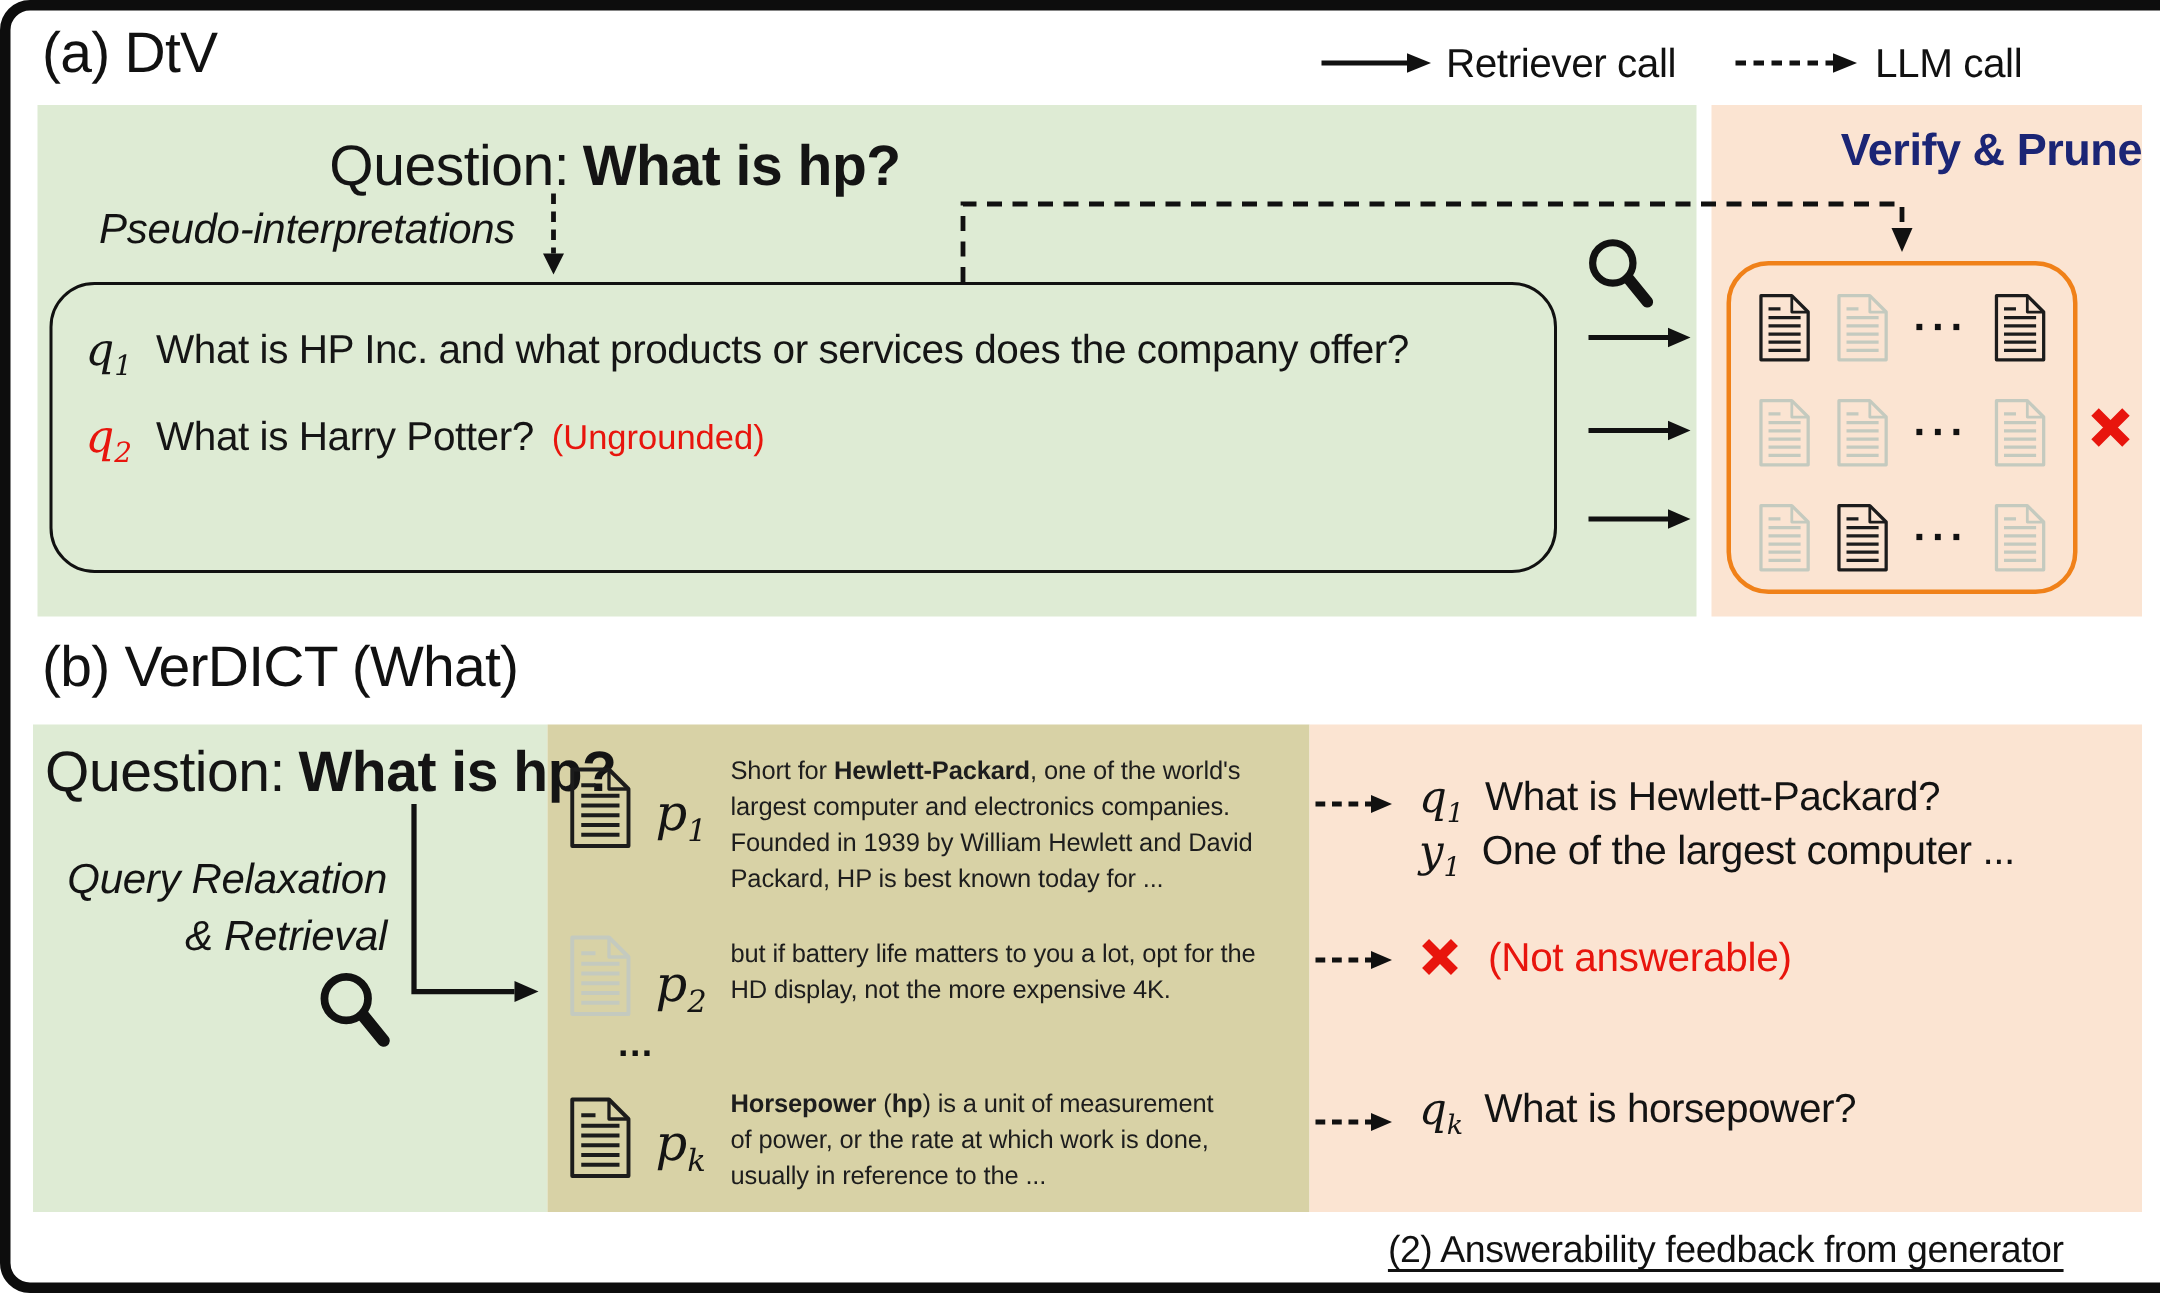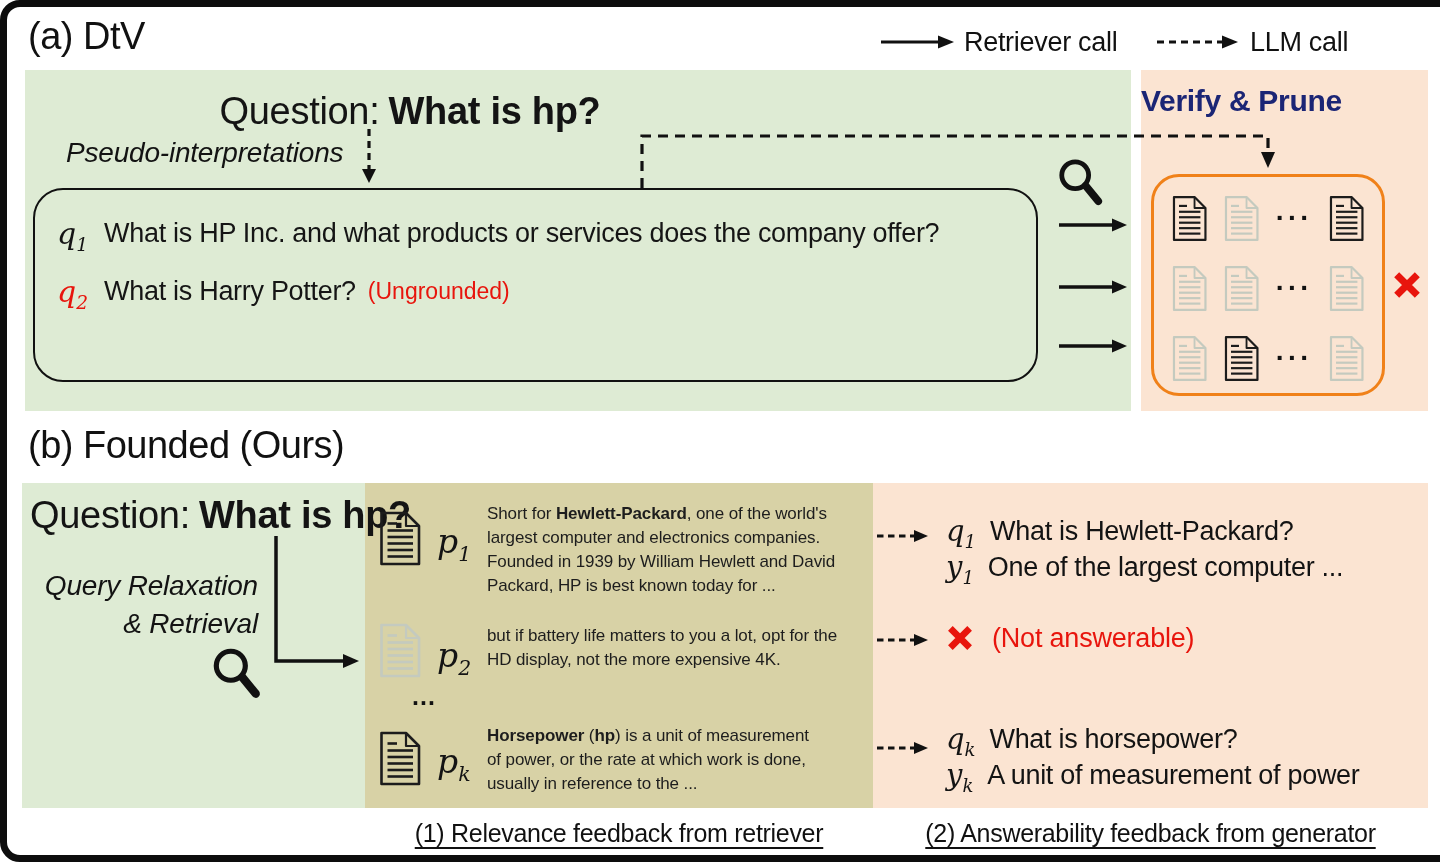--- a/index.html
+++ b/index.html
@@ -27,21 +27,21 @@
   .red{color:#e8150d;}
   .qrow .note{font-size:23px;margin-left:12px;font-weight:500;}
   .obox{position:absolute;left:1151px;top:174px;width:234px;height:222px;
         border:3px solid #f08119;border-radius:28px;box-sizing:border-box;}
   .orow{position:absolute;left:0;width:100%;height:54px;display:flex;align-items:center;
         justify-content:space-between;padding:0 17px;box-sizing:border-box;}
   .doc{display:inline-flex;}
   .doc[data-tone="dark"]{color:#1c1c1c;}
   .doc[data-tone="light"]{color:#c4cabf;}
   .grid-dots{font-size:28px;font-weight:700;letter-spacing:3px;color:#111;}
-  .vp-title{font-size:30px;font-weight:600;letter-spacing:-0.3px;color:#1b2575;text-align:left;}
+  .vp-title{font-size:30px;font-weight:600;letter-spacing:-0.3px;color:#1b2575;text-align:right;}
   .pass-label{font-size:33px;}
   .pass-text{font-size:17px;line-height:24px;font-weight:500;letter-spacing:-0.1px;color:#1d1d1d;white-space:nowrap;}
   .pass-text .b{font-weight:700;margin-top:48px;}
   .ellipsis-b{font-size:25px;font-weight:700;letter-spacing:1px;color:#111;}
   .outline{display:flex;align-items:center;white-space:nowrap;}
   .outline .math{font-size:29px;flex:0 0 auto;}
   .outline .otext{font-size:27px;letter-spacing:-0.3px;margin-left:14px;color:#131313;}
   .reject-note{font-size:27px;font-weight:500;letter-spacing:-0.2px;}
   .caption{font-size:25px;letter-spacing:-0.3px;color:#111;text-align:center;
            text-decoration:underline;text-underline-offset:5px;text-decoration-thickness:1.8px;}
@@ -184,21 +184,21 @@
           <svg width="37" height="47">
             <use href="#doc-sym"></use>
           </svg>
         </span>
     </div>
   </div>
   <svg class="abs" style="left:1392px;top:270px;" width="30" height="30">
       <use href="#x-sym"></use>
     </svg>
 
-  <div class="abs heading" style="left:28px;top:424px;">(b) Founded (Ours)</div>
+  <div class="abs heading" style="left:28px;top:424px;">(b) VerDICT (What)</div>
 
   <div class="panel green" style="left:22px;top:483px;width:343px;height:325px;"></div>
   <div class="panel khaki" style="left:365px;top:483px;width:508px;height:325px;"></div>
   <div class="panel peach" style="left:873px;top:483px;width:555px;height:325px;"></div>
 
   <div class="abs qline" style="left:30px;top:494px;width:330px;">
     <span>Question:</span><span class="bold">What is hp?</span>
   </div>
 
   <svg class="abs" style="left:266px;top:533px;" width="100" height="142">
@@ -272,22 +272,17 @@
   <div class="abs reject-note red" style="left:992px;top:623px;">(Not answerable)</div>
 
   <svg class="abs" style="left:876px;top:741px;" width="54" height="14">
     <line x1="1" y1="7" x2="38" y2="7" stroke="#111" stroke-width="3.2" stroke-dasharray="6.5 4.5"></line>
       <polygon points="38,1 38,13 52,7" fill="#111"></polygon>
   </svg>
   <div class="abs outline" style="left:946px;top:722px;">
     <span class="math"><span>q</span><sub>k</sub></span>
     <span class="otext">What is horsepower?</span>
   </div>
-  <div class="abs outline" style="left:946px;top:758px;">
-    <span class="math"><span>y</span><sub>k</sub></span>
-    <span class="otext">A unit of measurement of power</span>
-  </div>
-
-  <div class="abs caption" style="left:365px;top:819px;width:508px;">(1) Relevance feedback from retriever</div>
+
   <div class="abs caption" style="left:873px;top:819px;width:555px;">(2) Answerability feedback from generator</div>
 
   <div class="frame"></div>
 </div>
 
 </body></html>

